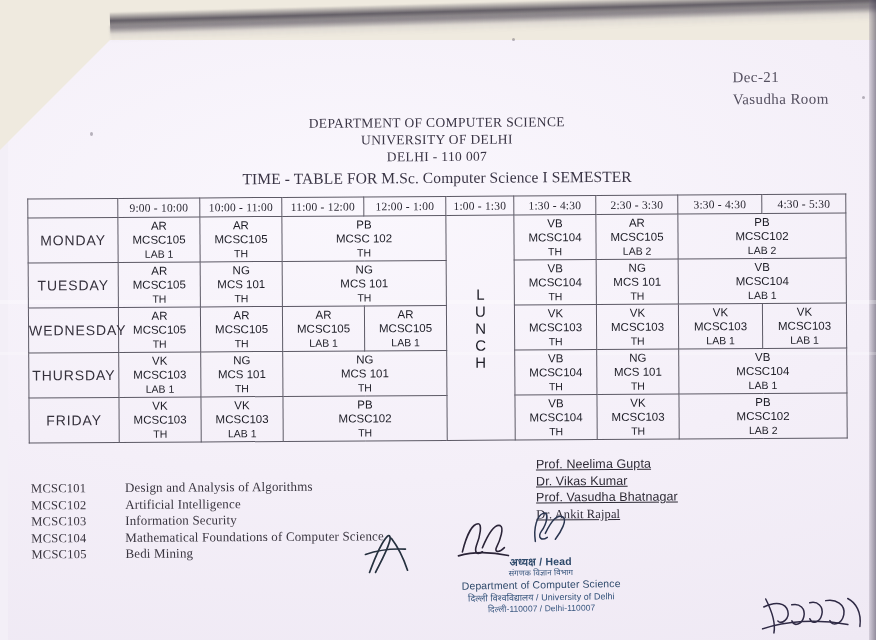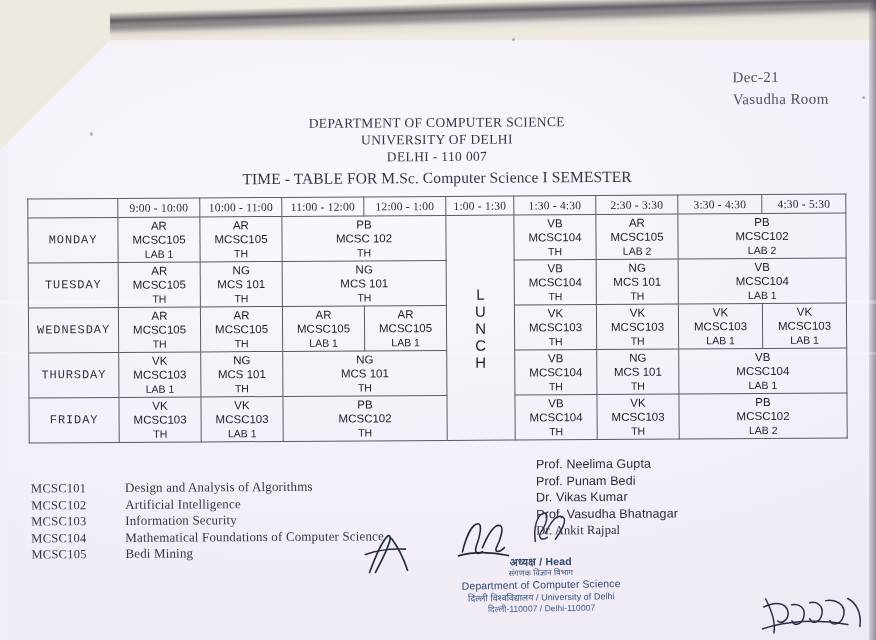--- a/index.html
+++ b/index.html
@@ -107,22 +107,22 @@
     height:18px;
     font-family:"Liberation Serif", serif;
     font-size:11.5px;
     letter-spacing:.2px;
     color:#2c2a34;
     white-space:nowrap;
     margin-top:12px;
   }
   th.corner{border-top:none;border-left:none;}
   td.day{
-    font-family:Liberation Mono, monospace;
-    font-size:12px;
+    font-family:Liberation Sans, sans-serif;
+    font-size:14px;
     letter-spacing:.9px;
     color:#35313c;
     height:44px;
   }
   td.slot{
     font-family:"Liberation Sans", sans-serif;
     font-size:11.5px;
     line-height:14px;
     color:#1d1d26;
     padding:2px 0 3px;
@@ -148,20 +148,21 @@
   }
   #legend .row{display:flex;height:16.5px;align-items:baseline;}
   #legend .code{width:94px;font-size:12.5px;letter-spacing:.25px;margin-top:20px;}
   #legend .title{font-size:13px;letter-spacing:.15px;}
 
   
   #faculty{
     position:absolute;left:535px;top:457px;
     font-family:"Liberation Sans", sans-serif;
     color:#2d2a35;
+    text-decoration:underline;
   }
   #faculty .fr{font-size:12.5px;line-height:16.6px;letter-spacing:.1px;}
   #faculty .fr.last{font-family:"Liberation Serif", serif;font-size:12.5px;}
 
   
   #stamp{
     position:absolute;left:432px;top:556px;width:215px;
     text-align:center;
     transform:rotate(-0.6deg);
   }
@@ -458,21 +459,20 @@
       <div class="title">Mathematical Foundations of Computer Science</div>
     </div>
     <div class="row">
       <div class="code">MCSC105</div>
       <div class="title">Bedi Mining</div>
     </div>
   </div>
 
   <div id="faculty">
     <div class="fr">Prof. Neelima Gupta</div>
-    <div class="fr">Prof. Punam Bedi</div>
     <div class="fr">Dr. Vikas Kumar</div>
     <div class="fr">Prof. Vasudha Bhatnagar</div>
     <div class="fr last">Dr. Ankit Rajpal</div>
   </div>
 
   <div id="stamp">
     <div class="s1">अध्यक्ष / Head</div>
     <div class="s2">संगणक विज्ञान विभाग</div>
     <div class="s3">Department of Computer Science</div>
     <div class="s4">दिल्ली विश्वविद्यालय / University of Delhi</div>

